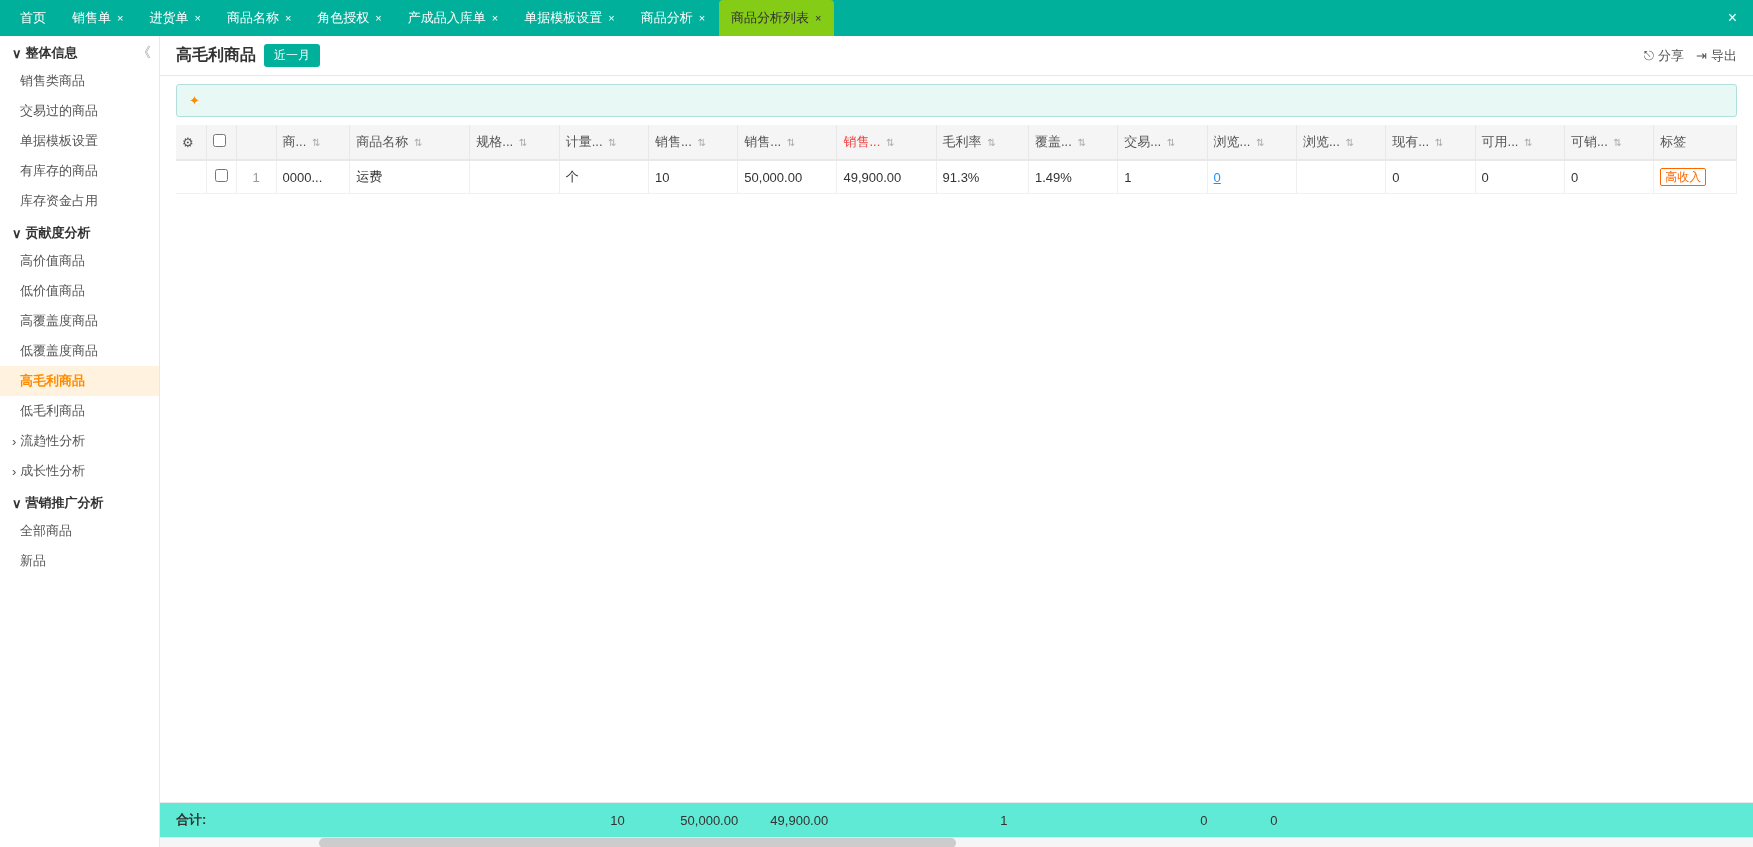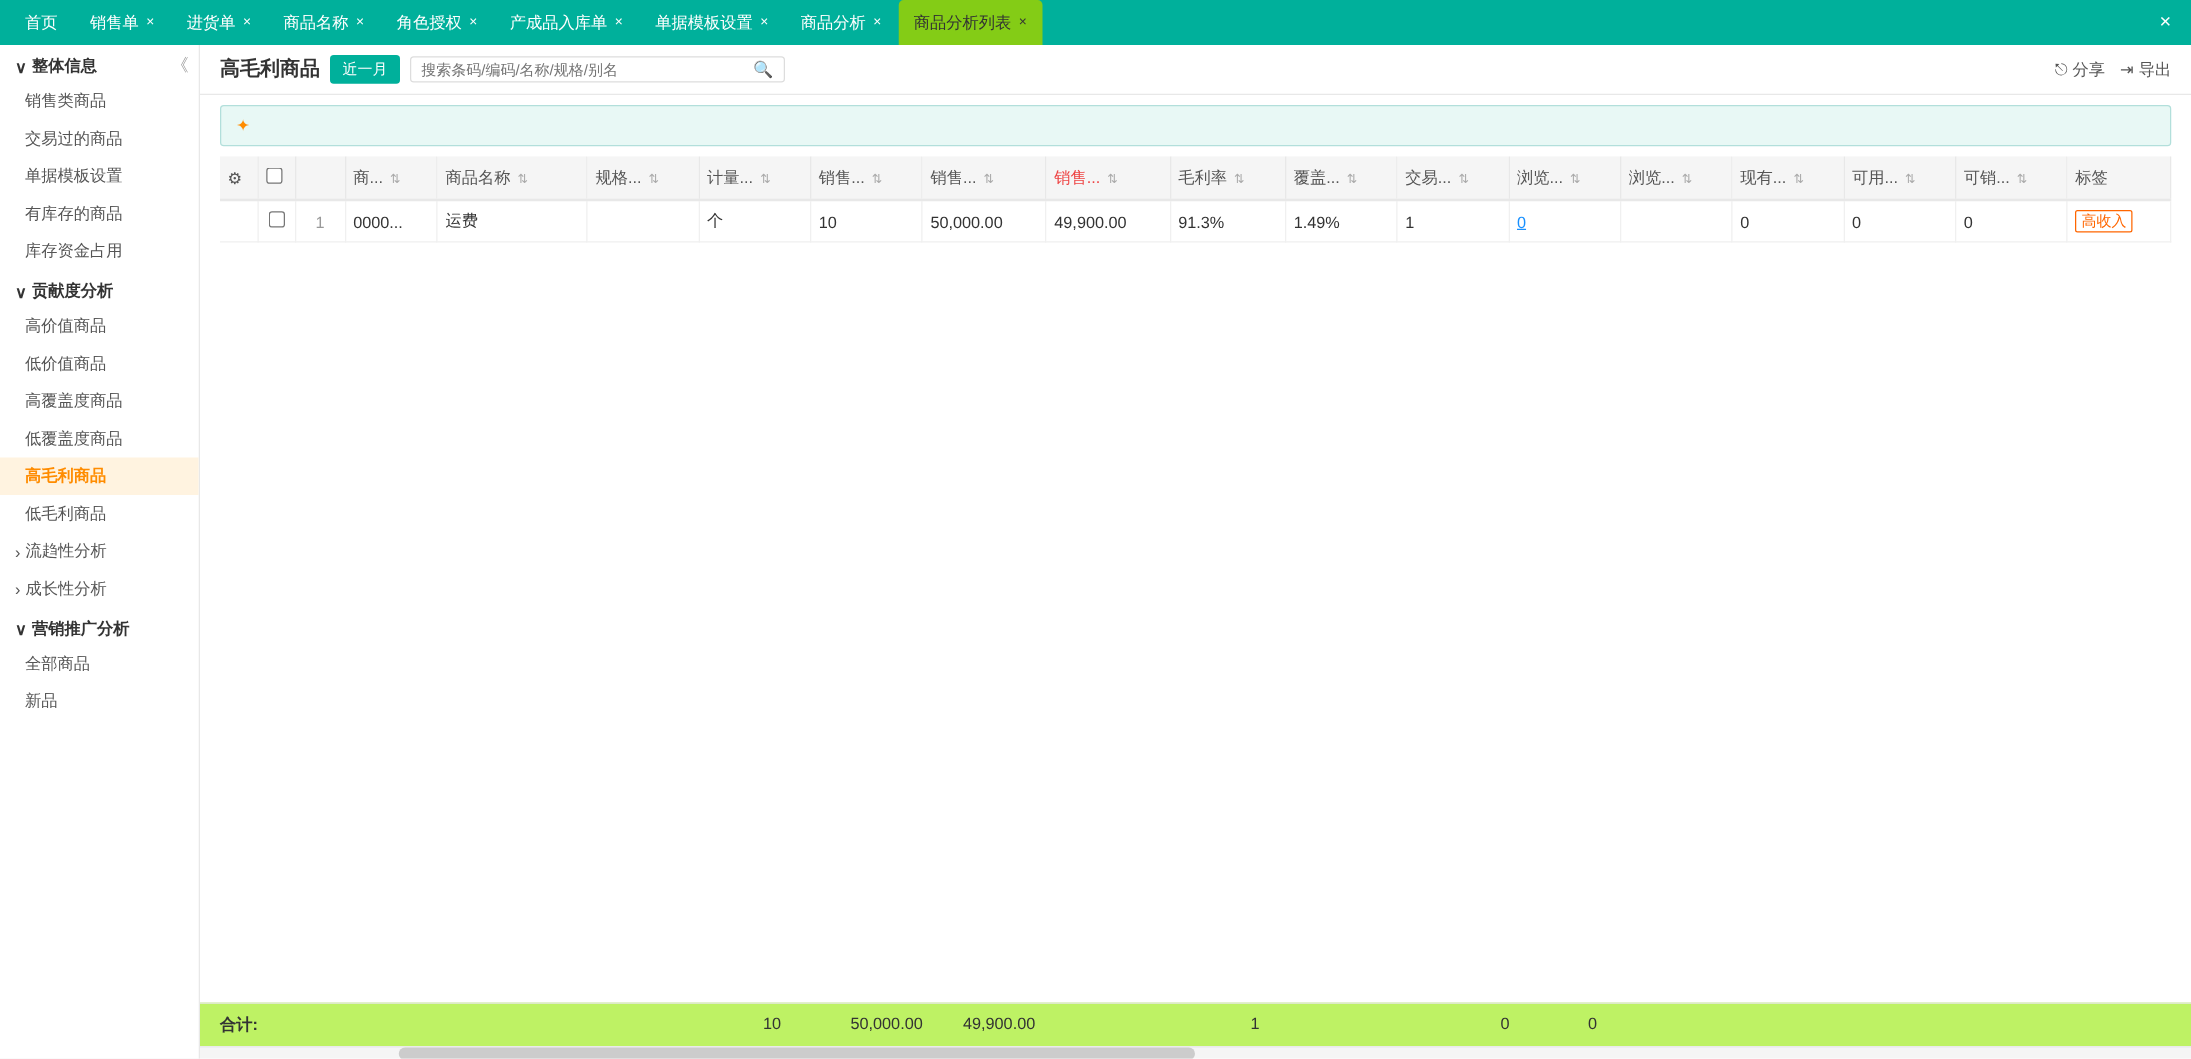--- a/index.html
+++ b/index.html
@@ -194,23 +194,24 @@
       color: #333;
       border-bottom: 1px solid #f0f0f0;
       border-right: 1px solid #f0f0f0;
       white-space: nowrap;
     }
     .tag-high { color: #ff6600; font-size: 12px; border: 1px solid #ff6600; padding: 1px 4px; border-radius: 2px; }
 
     
     .table-footer {
       display: flex;
+      align-items: center;
       padding: 8px 16px;
       border-top: 1px solid #e8e8e8;
-      background: #bef264;
+      background: #5eead4;
       font-size: 13px;
       gap: 0;
     }
     .footer-label { color: #333; font-weight: bold; margin-right: 8px; }
     .footer-cells {
       display: flex;
       flex: 1;
       gap: 0;
     }
     .footer-cell {
@@ -322,24 +323,20 @@
     </div>
     <div class="sidebar-item">全部商品</div>
     <div class="sidebar-item">新品</div>
   </aside>
 
   <div class="content-area">
 
     <div class="content-header">
       <span class="content-title">高毛利商品</span>
       <button class="date-filter-btn">近一月</button>
-      <div class="search-box">
-        <input type="text" placeholder="搜索条码/编码/名称/规格/别名" style="">
-        <span style="color:#aaa;cursor:pointer;">🔍</span>
-      </div>
       <div class="header-actions">
         <div class="action-btn">
           <span>⎋</span>
           <span>分享</span>
         </div>
         <div class="action-btn">
           <span>⇥</span>
           <span>导出</span>
         </div>
       </div>

